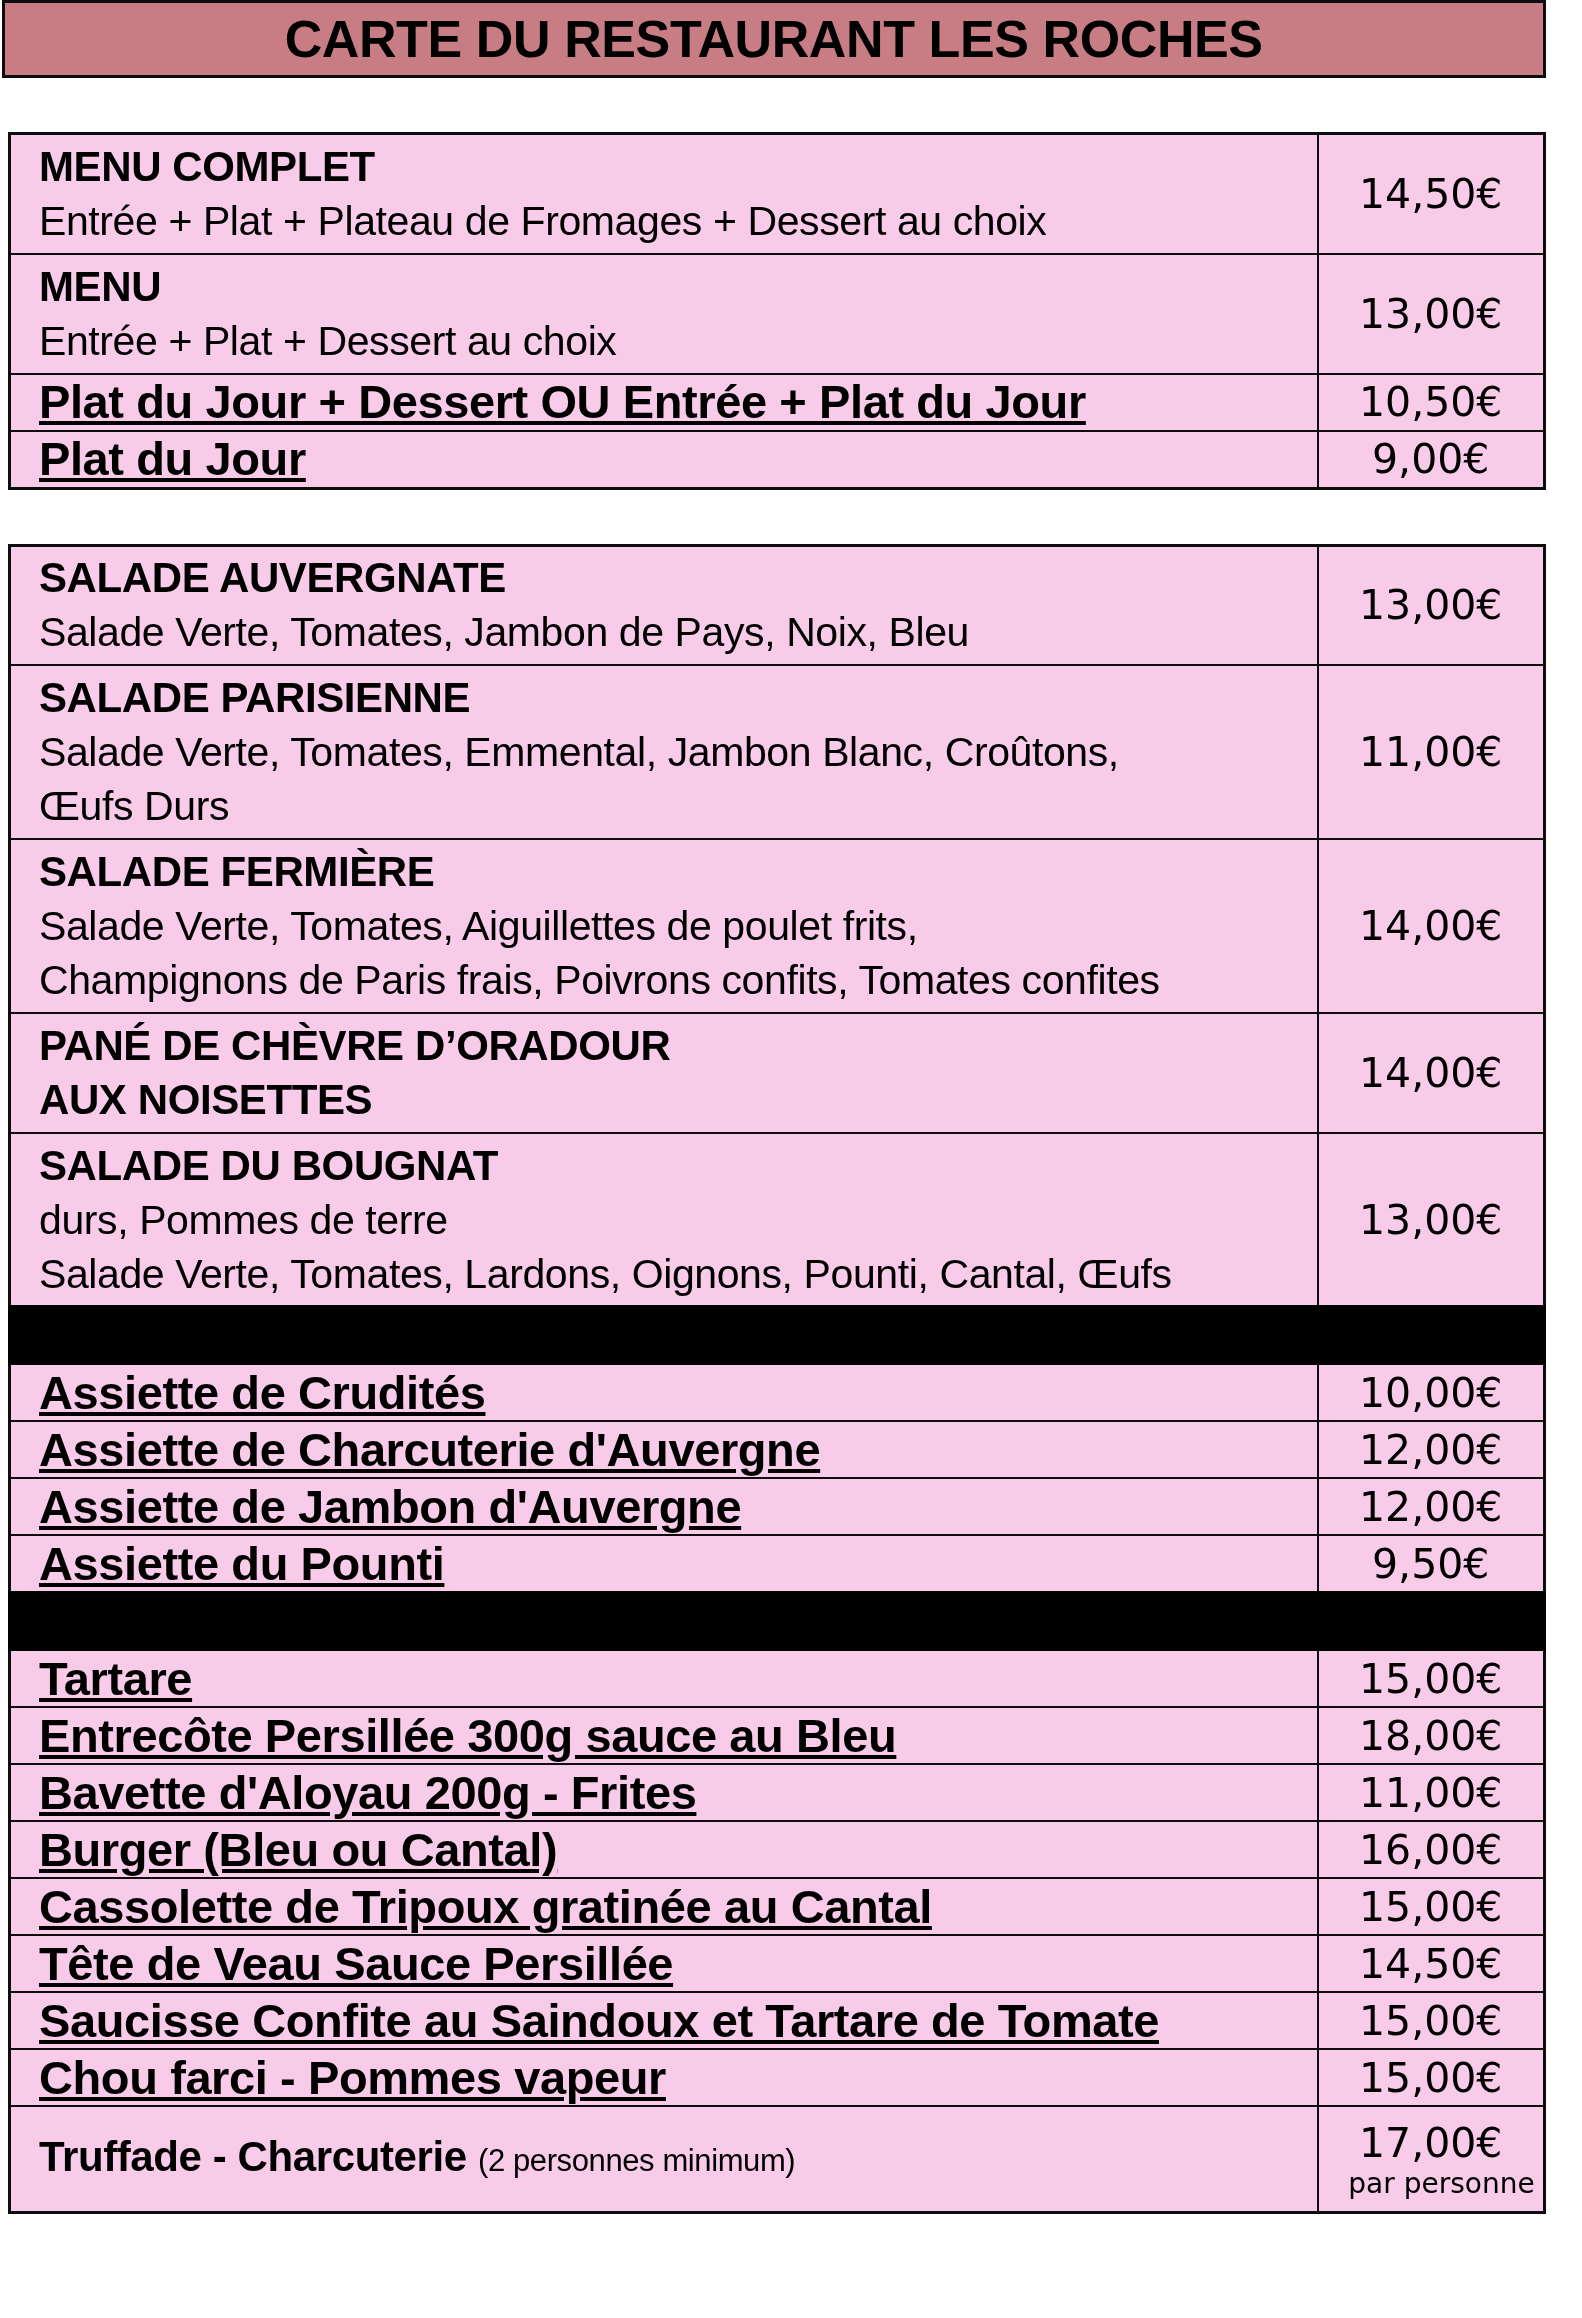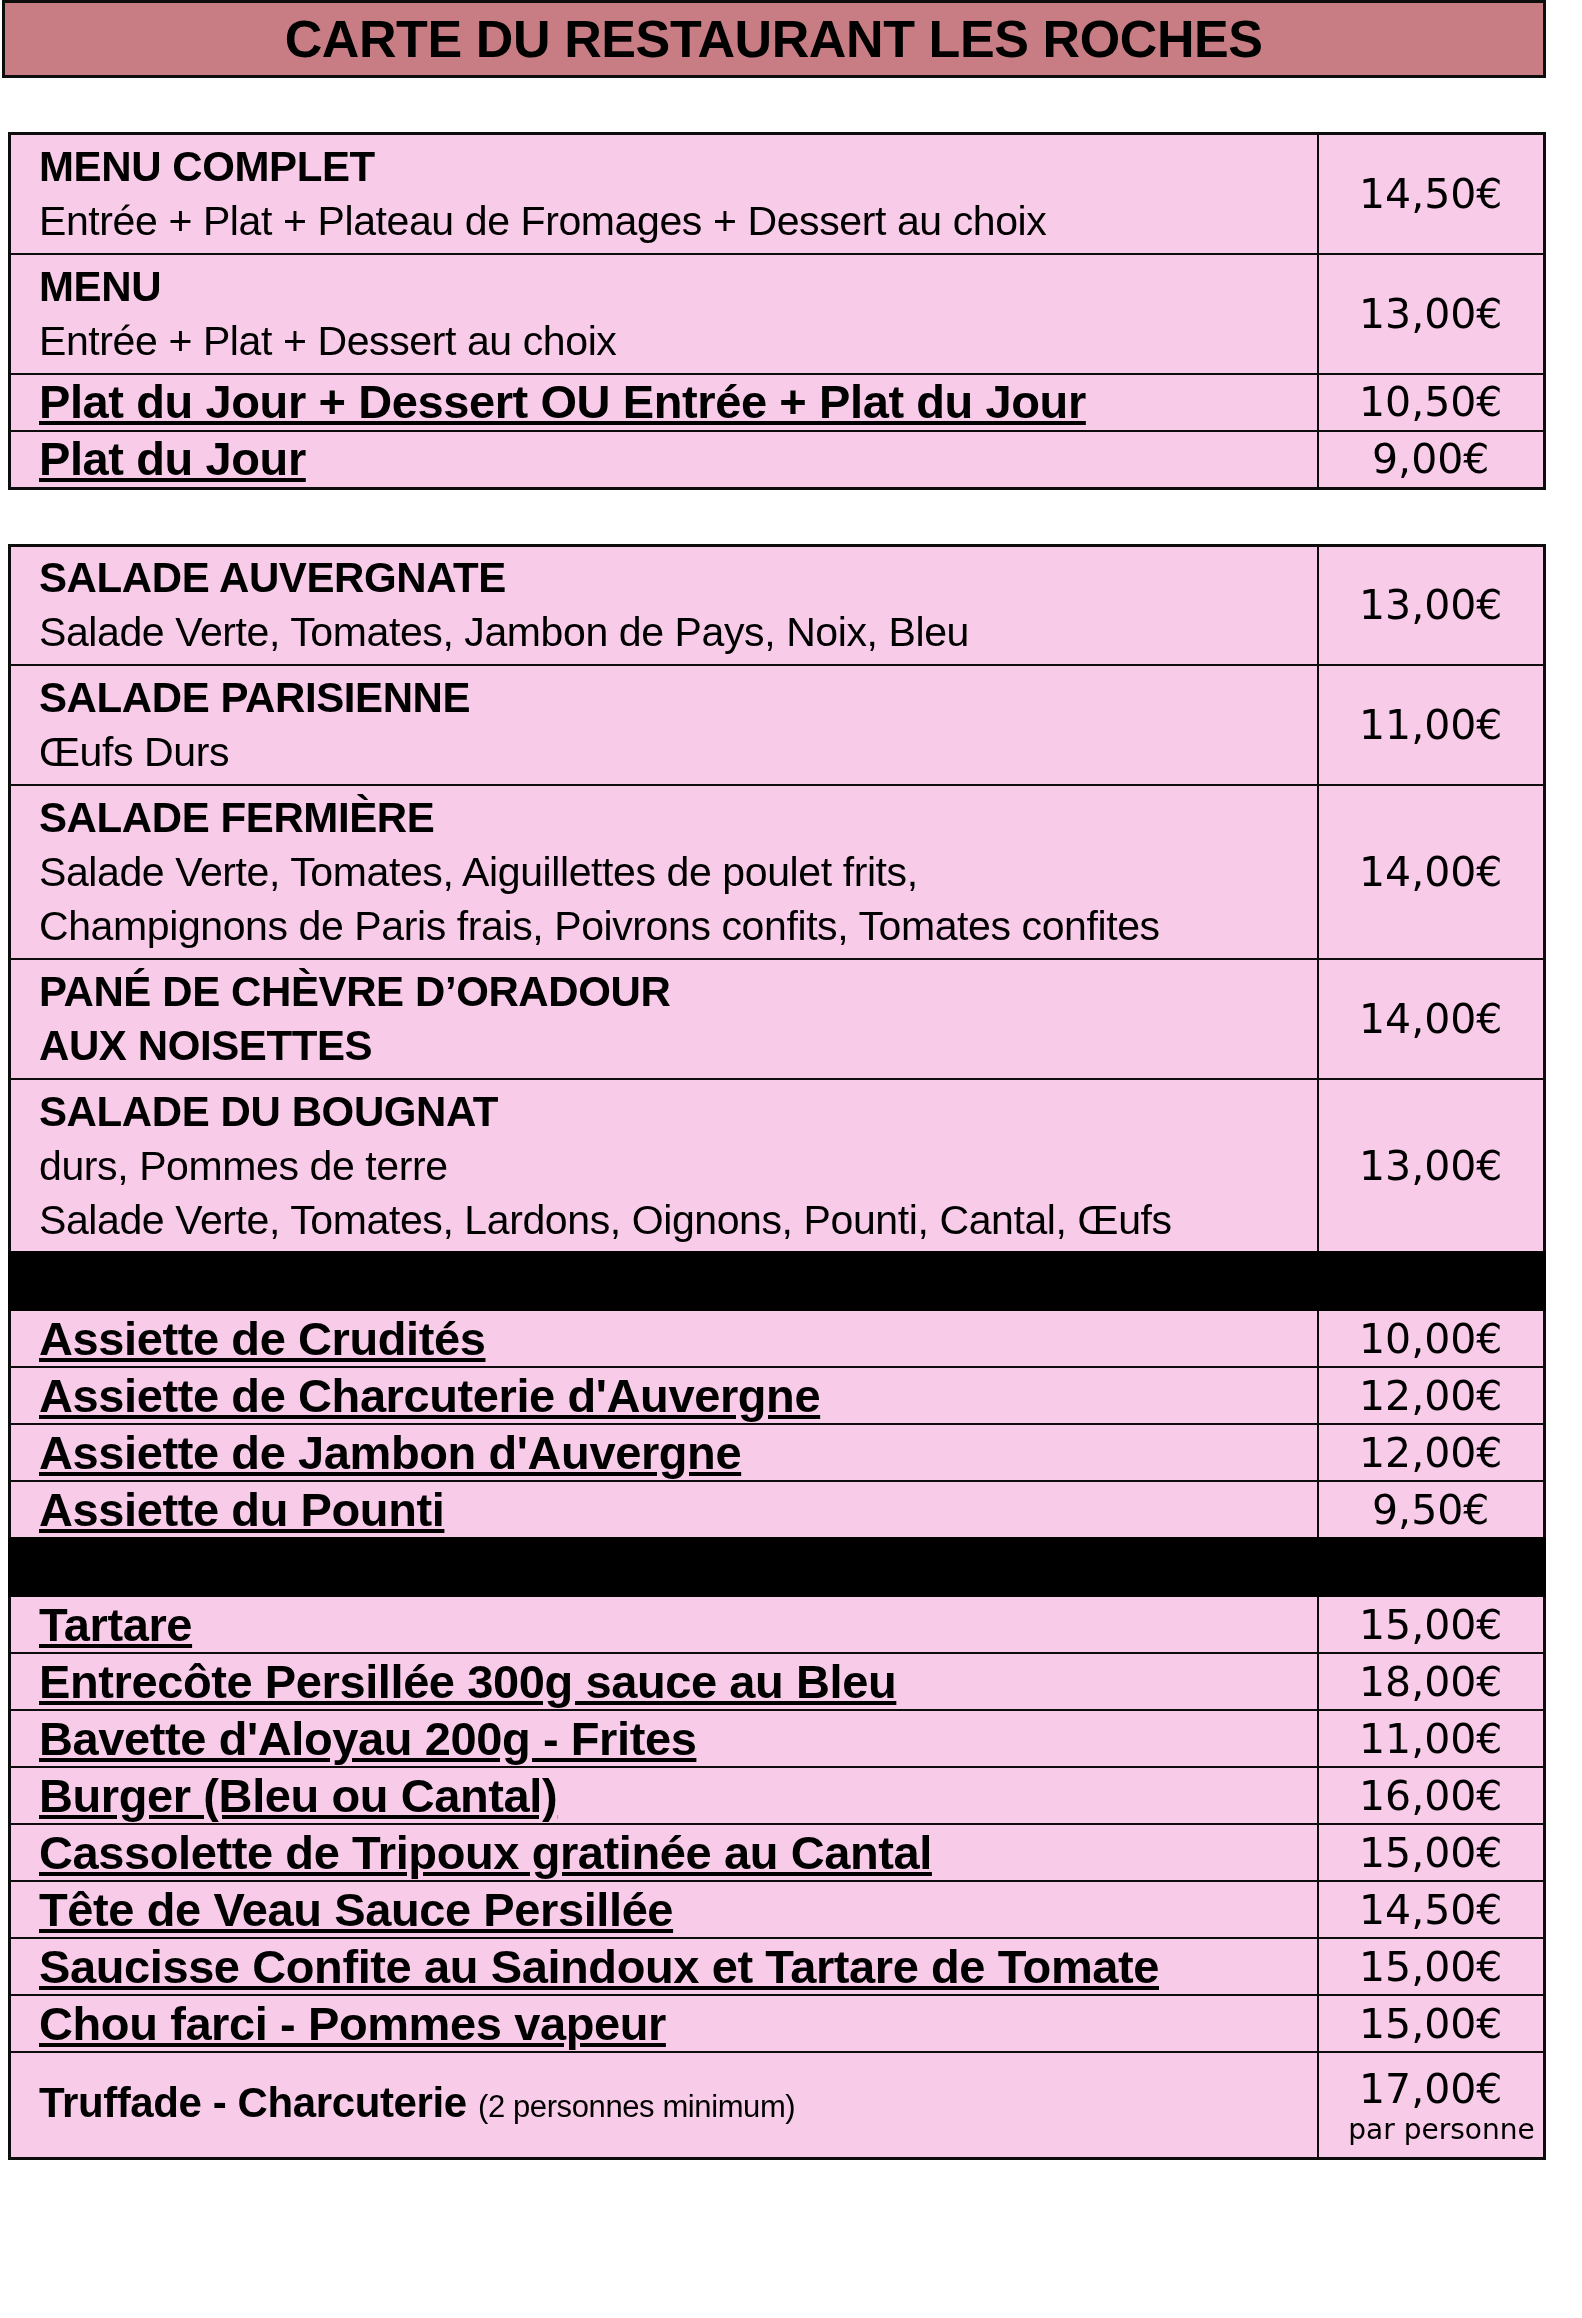--- a/index.html
+++ b/index.html
@@ -96,20 +96,21 @@
       <div class="row">
         <div class="cell-item">
           <div class="item-name">SALADE AUVERGNATE</div>
           <div class="item-desc">Salade Verte, Tomates, Jambon de Pays, Noix, Bleu</div>
         </div>
         <div class="cell-price">13,00€</div>
       </div>
       <div class="row">
         <div class="cell-item">
           <div class="item-name">SALADE PARISIENNE</div>
+          <div class="item-desc">Salade Verte, Tomates, Emmental, Jambon Blanc, Croûtons,</div>
           <div class="item-desc">Œufs Durs</div>
         </div>
         <div class="cell-price">11,00€</div>
       </div>
       <div class="row">
         <div class="cell-item">
           <div class="item-name">SALADE FERMIÈRE</div>
           <div class="item-desc">Salade Verte, Tomates, Aiguillettes de poulet frits,</div>
           <div class="item-desc">Champignons de Paris frais, Poivrons confits, Tomates confites</div>
         </div>

